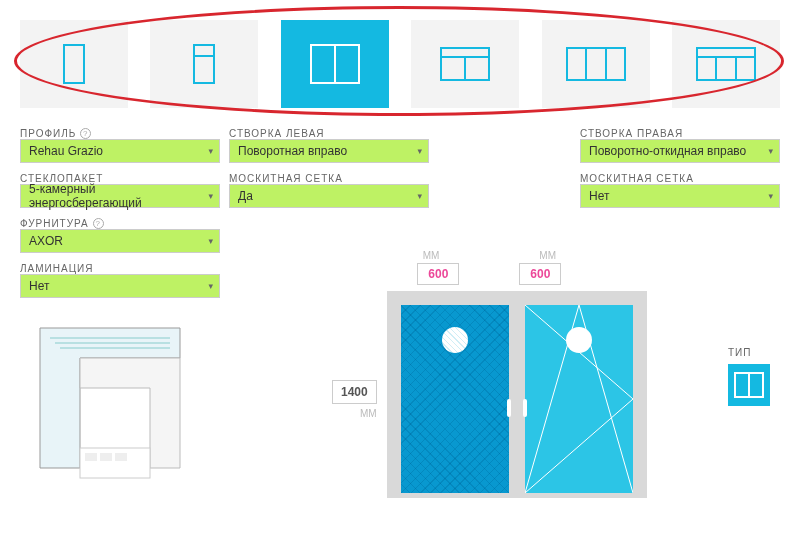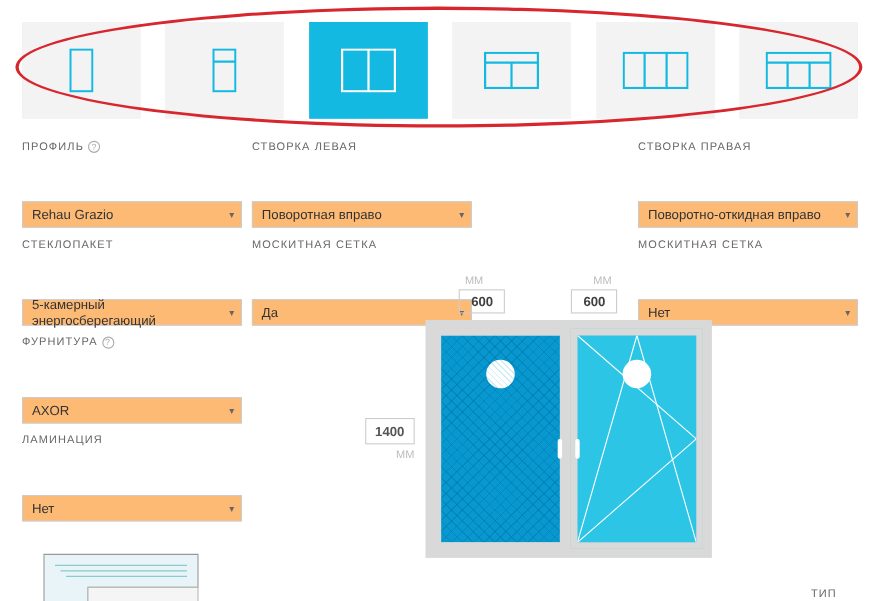--- a/index.html
+++ b/index.html
@@ -16,44 +16,44 @@
 .fields { display: flex; gap: 9px; }
 .col { display: flex; flex-direction: column; gap: 10px; }
 .col1 { width: 200px; }
 .col2 { width: 200px; }
 .col3 { flex: 1; }
 .col4 { width: 200px; }
 
 .label { font-size: 10px; letter-spacing: 1px; color: #666; text-transform: uppercase; display: flex; align-items: center; gap: 4px; }
 .help-icon { width: 11px; height: 11px; border: 1px solid #aaa; border-radius: 50%; display: inline-flex; align-items: center; justify-content: center; font-size: 8px; color: #aaa; }
 
-.select { position: relative; border: 1px solid #ccc; height: 24px; display: flex; align-items: center; padding: 0 18px 0 8px; font-size: 12px; color: #333; background: #fdba74; cursor: pointer; margin-top: 44px; }
+.select { position: relative; border: 1px solid #ccc; height: 24px; display: flex; align-items: center; padding: 0 18px 0 8px; font-size: 12px; color: #333; background: #bef264; cursor: pointer; }
 .select::after { content: "▾"; position: absolute; right: 6px; color: #666; font-size: 9px; }
 
 .profile-img { width: 180px; height: 180px; }
 
 .dims-header { display: flex; justify-content: center; gap: 100px; color: #bbb; font-size: 10px; margin-bottom: 2px; }
 .dims-row { display: flex; justify-content: center; gap: 60px; margin-bottom: 6px; }
-.dim-box { border: 1px solid #ccc; padding: 3px 10px; font-size: 12px; font-weight: bold; color: #404040; }
+.dim-box { border: 1px solid #ccc; padding: 3px 10px; font-size: 12px; font-weight: bold; color: #ec4899; }
 
 .window-wrap { display: flex; align-items: center; gap: 10px; }
 .height-box { display: flex; flex-direction: column; align-items: flex-end; gap: 4px; }
 .height-val { border: 1px solid #ccc; padding: 4px 8px; font-size: 12px; font-weight: bold; }
 .height-mm { color: #bbb; font-size: 10px; }
 
 .window-frame { border: 6px solid #d9d9d9; padding: 2px; display: flex; gap: 4px; background: #d9d9d9; }
 .sash { width: 120px; height: 200px; background: #2cc5e6; border: 6px solid #d9d9d9; position: relative; }
 .sash.mesh { background: repeating-linear-gradient(45deg,#2cc5e6 0 6px,#19b1d4 6px 7px), repeating-linear-gradient(-45deg,#2cc5e6 0 6px,#19b1d4 6px 7px); background-blend-mode: multiply; }
 .sash .vent { position: absolute; top: 22px; left: 50%; transform: translateX(-50%); width: 26px; height: 26px; border-radius: 50%; background: #fff; }
 .sash.mesh .vent { background: repeating-linear-gradient(45deg,#fff 0 3px,#d0eef6 3px 4px); }
 .sash .handle { position: absolute; top: 50%; width: 4px; height: 18px; background: #fff; border-radius: 2px; }
 .sash.left .handle { right: -2px; }
 .sash.right .handle { left: -2px; }
 
-.type-badge { position: absolute; right: 30px; bottom: 80px; text-align: center; padding-left: 41px; }
+.type-badge { position: absolute; right: 30px; bottom: 92px; text-align: left; padding-left: 41px; }
 .type-badge .lbl { font-size: 10px; letter-spacing: 1px; color: #666; margin-bottom: 6px; }
 .type-badge .sq { width: 42px; height: 42px; background: #14b9e1; display: flex; align-items: center; justify-content: center; margin: 0 auto; }
 
 </style>
 </head>
 <body>
 
 <div class="container">
 
   <div class="type-row">

